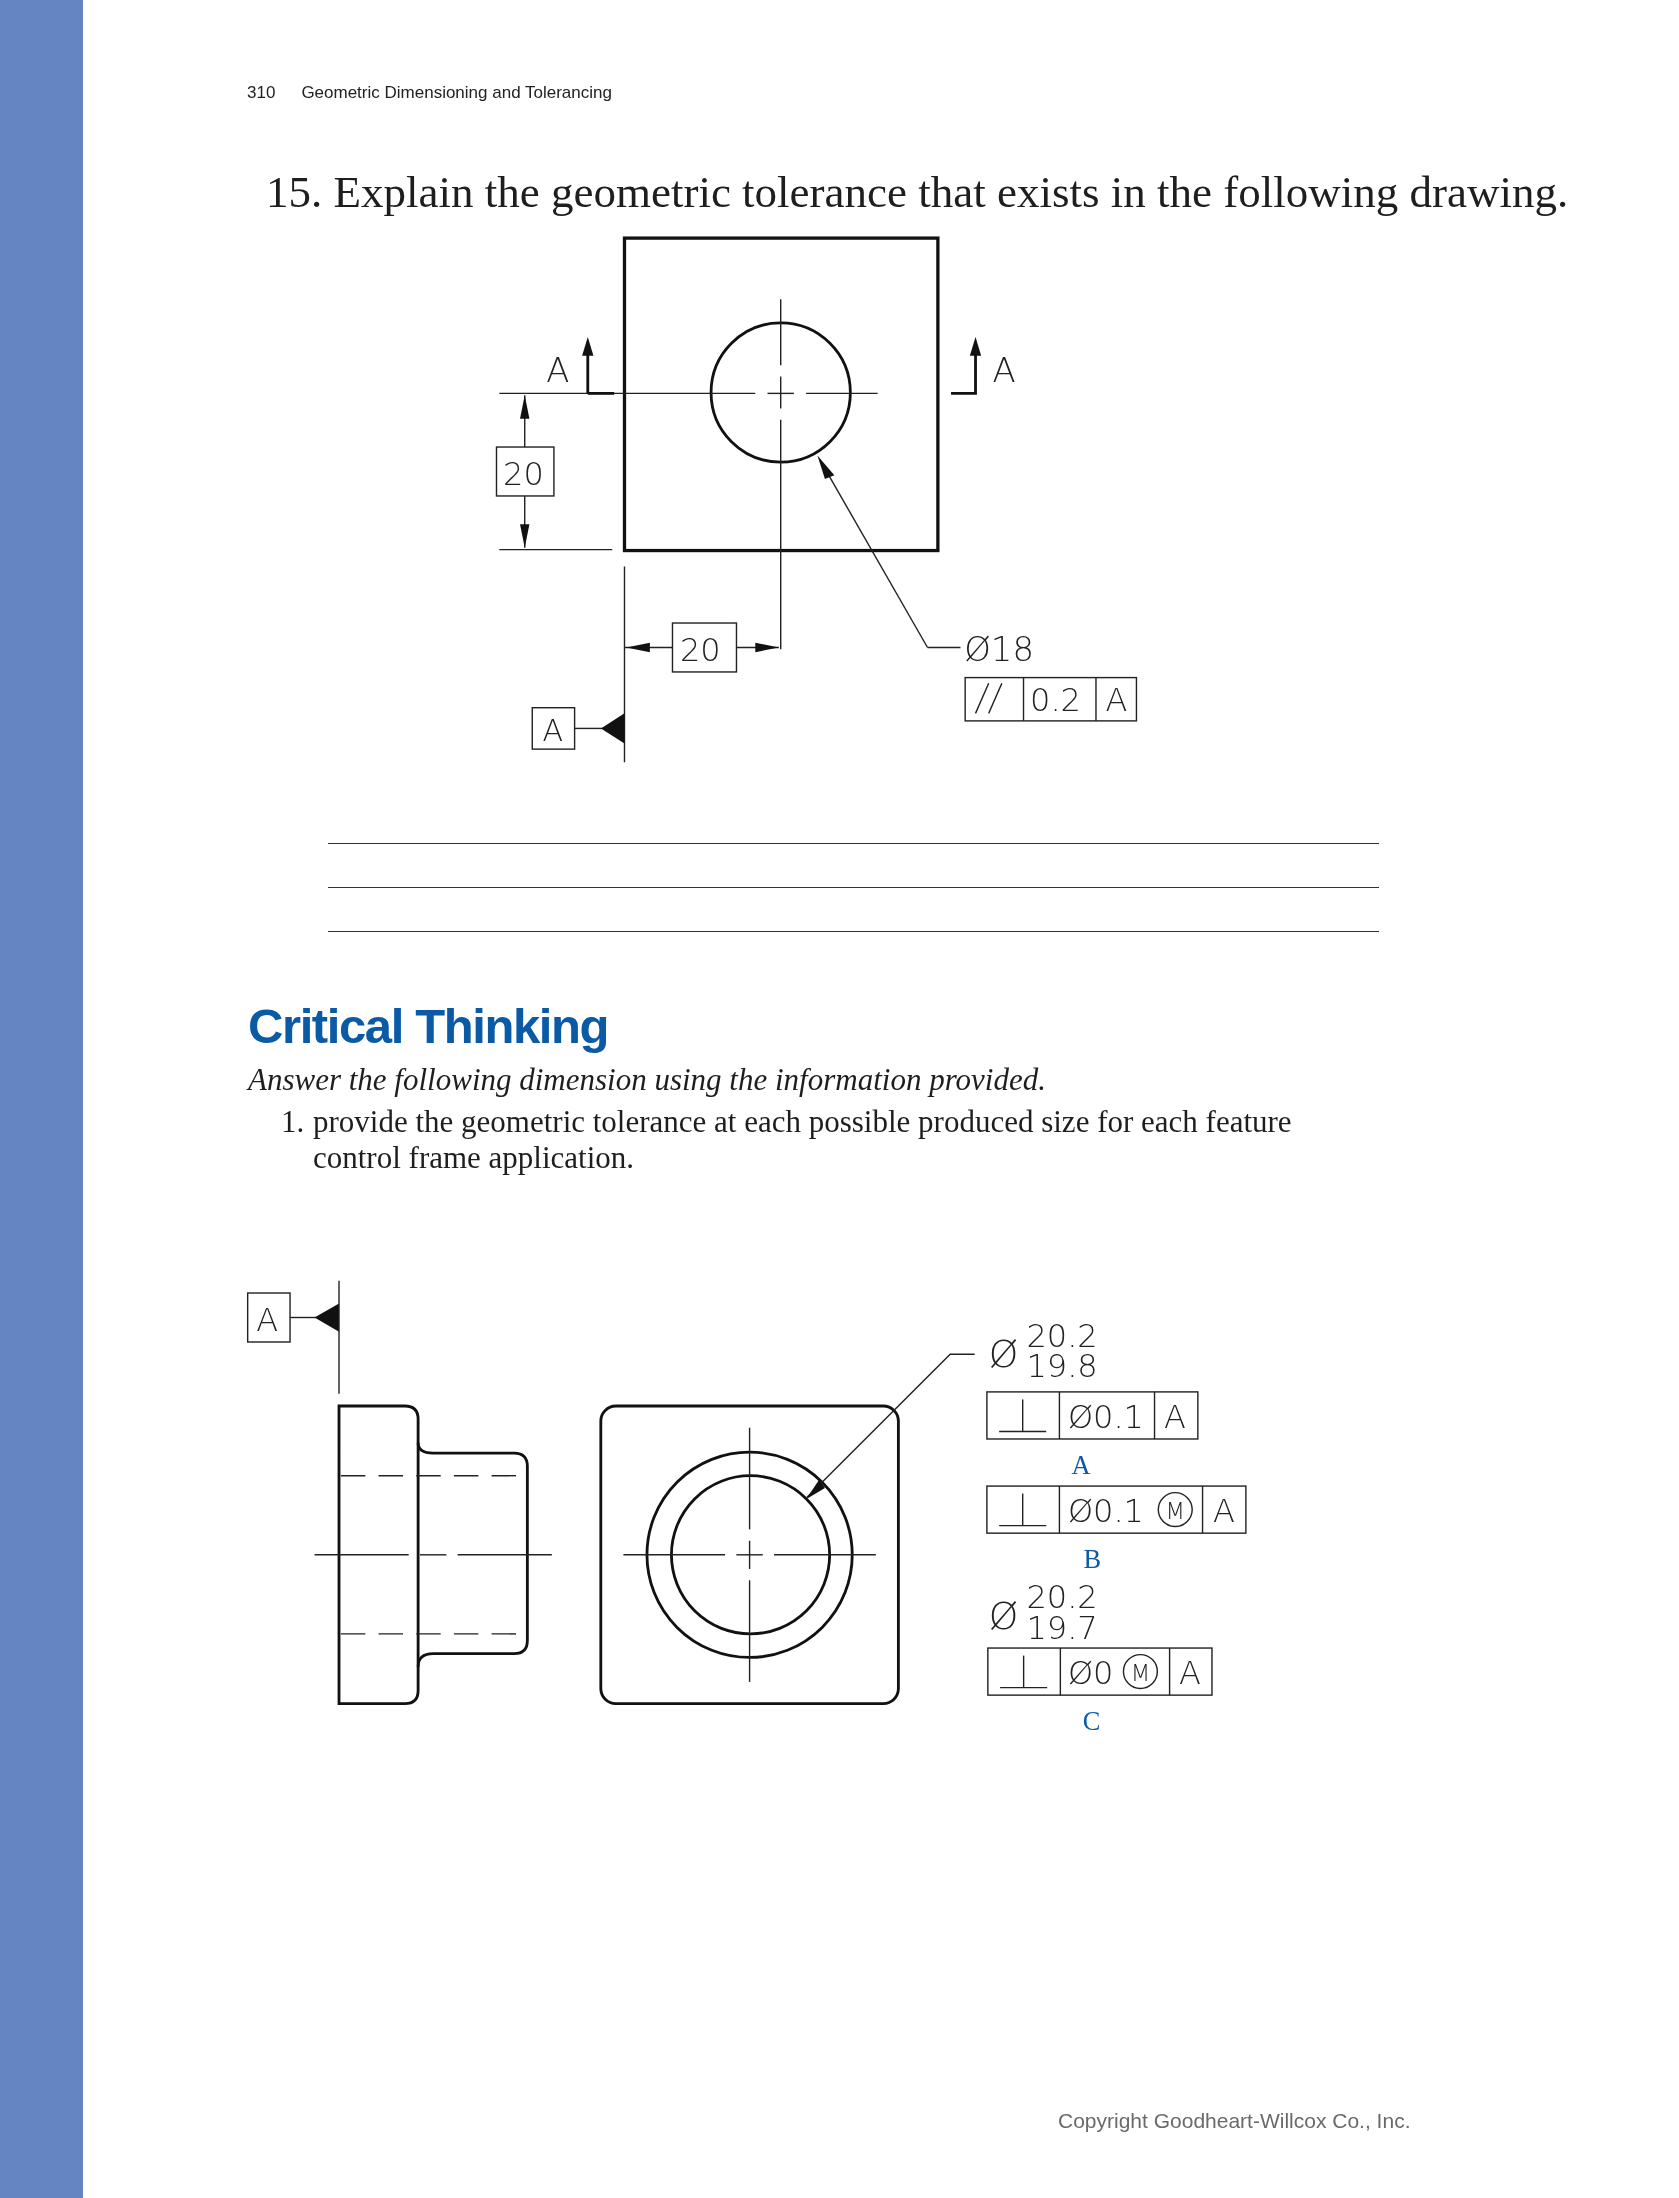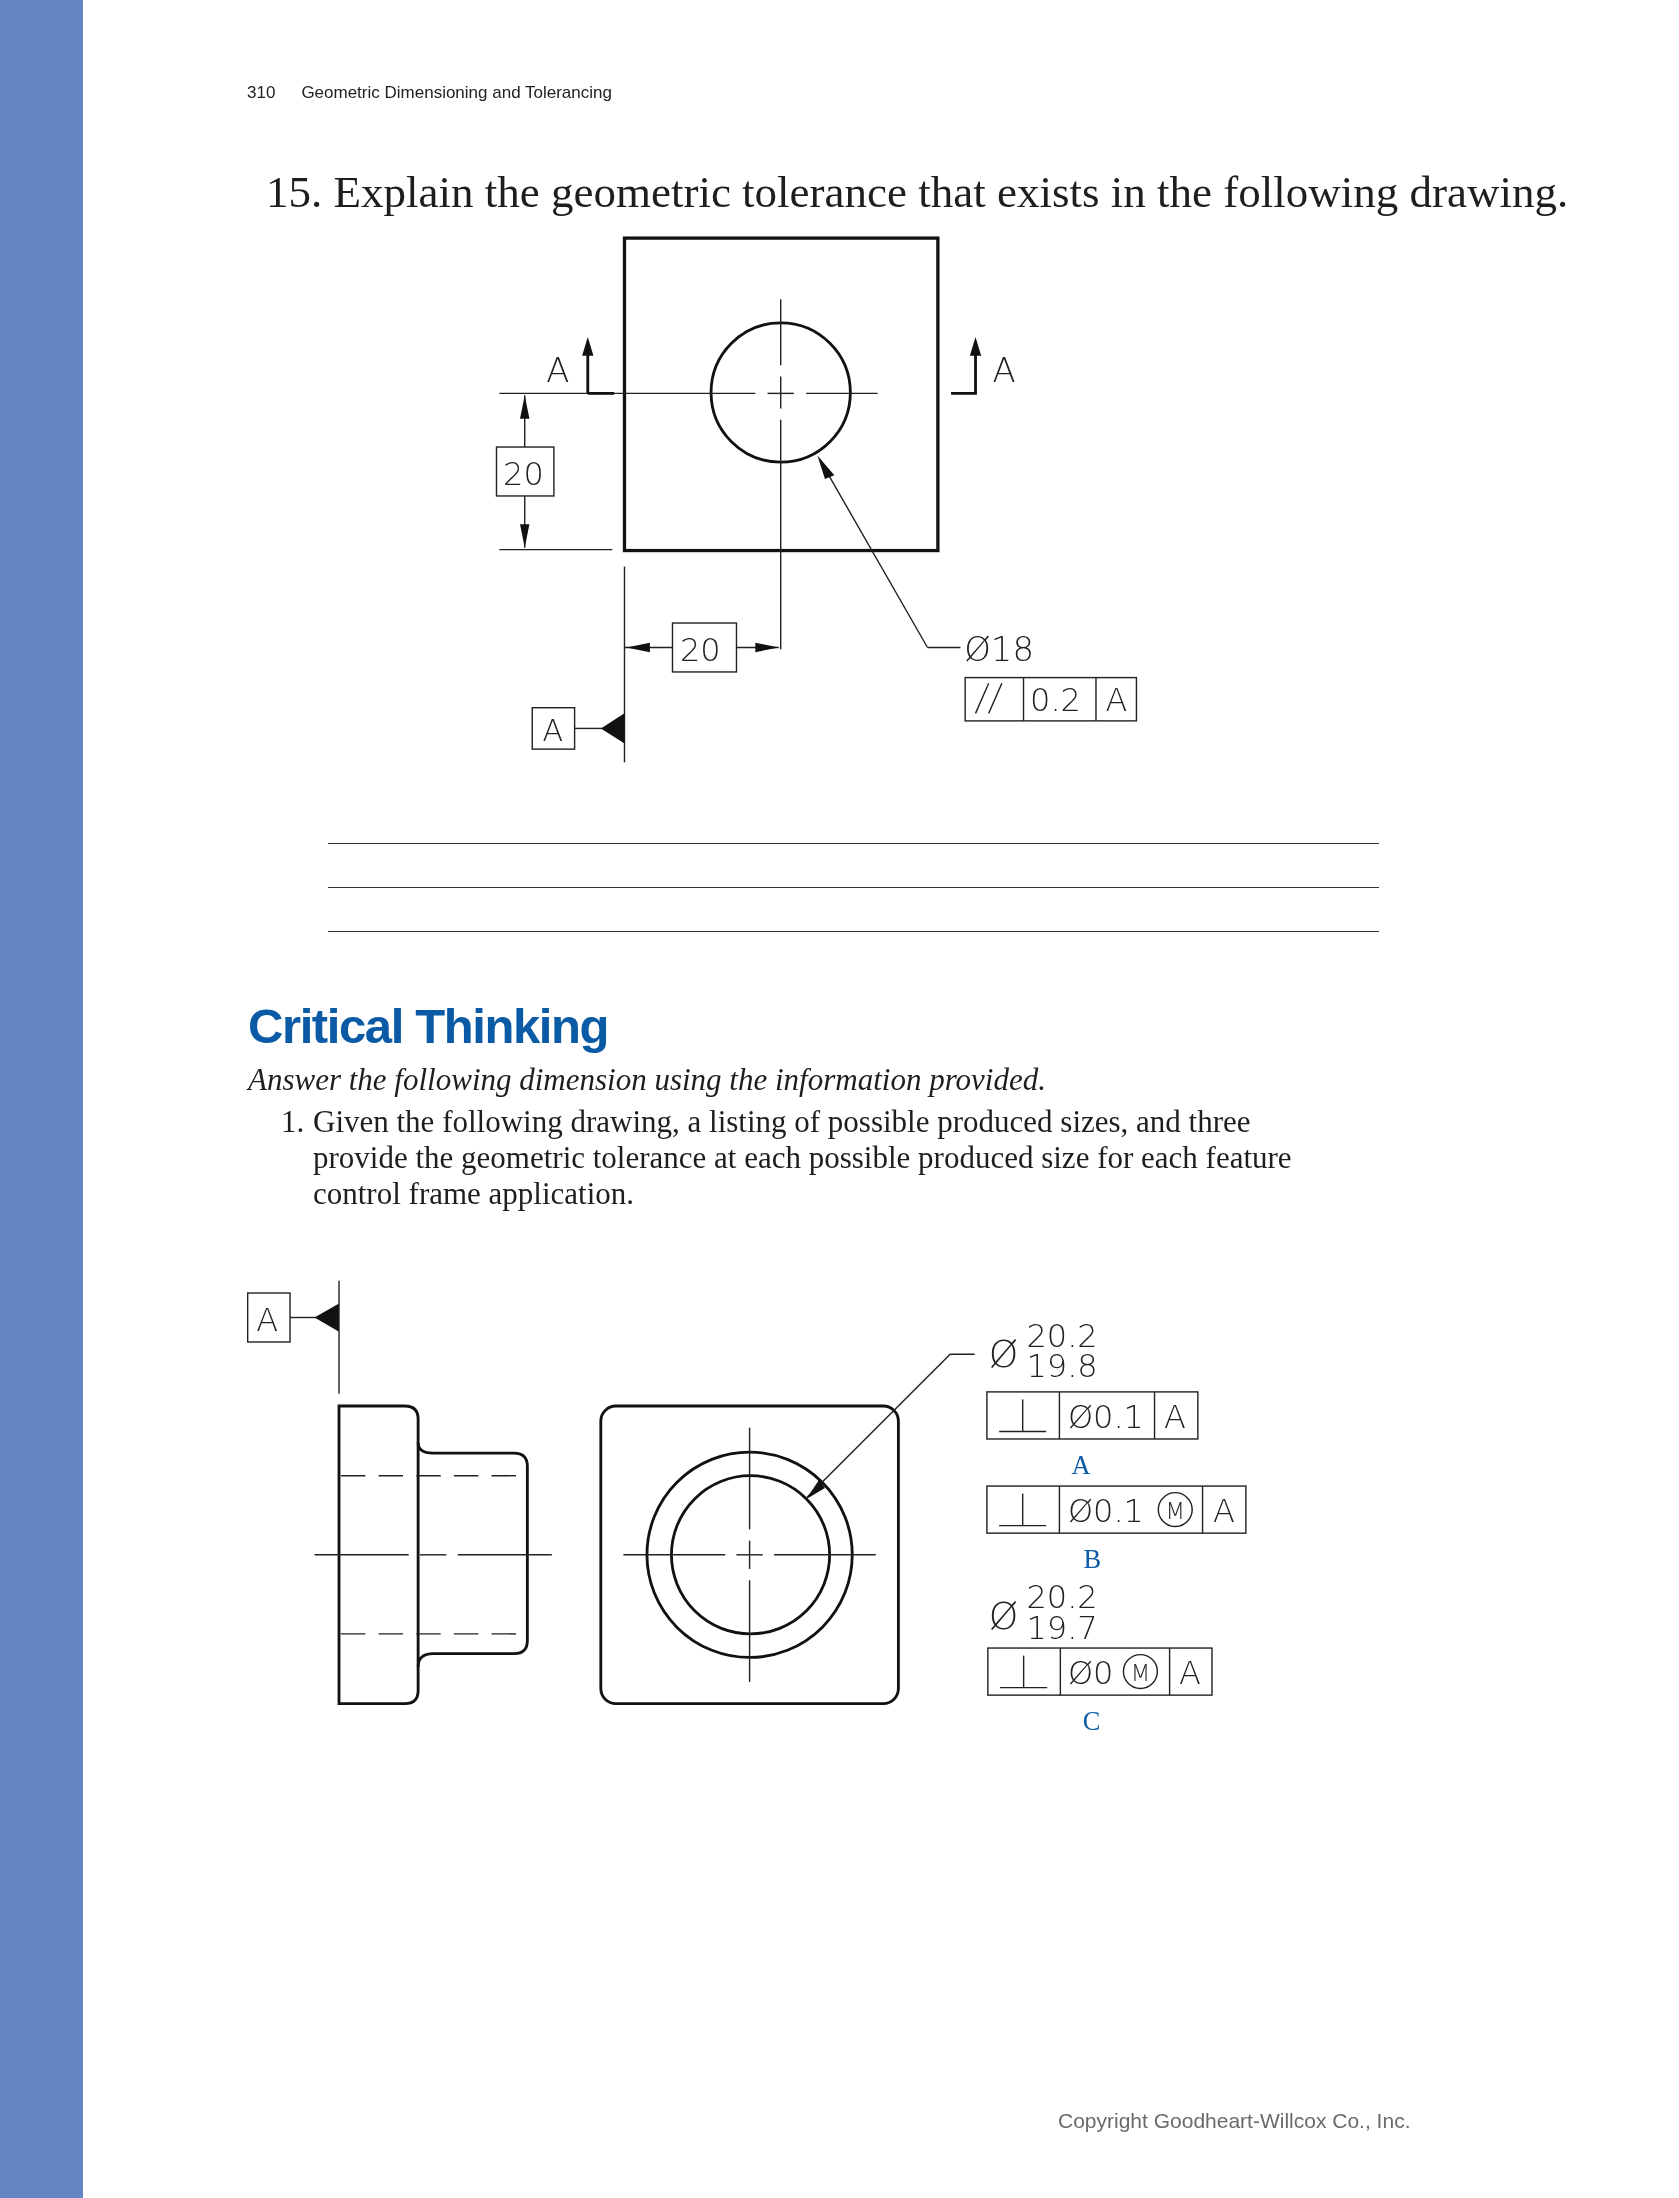--- a/index.html
+++ b/index.html
@@ -113,21 +113,20 @@
 <div class="answer-line" style="top:843px;"></div>
 <div class="answer-line" style="top:887px;"></div>
 <div class="answer-line" style="top:931px;"></div>
 
 <div class="section-title">Critical Thinking</div>
 <div class="section-intro serif">Answer the following dimension using the information provided.</div>
 
 <div class="ct-q1 serif">
   <span class="num">1.</span>
   <div class="body">
-    <span class="line">Given the following drawing, a listing of possible produced sizes, and three</span>
     <span class="line">provide the geometric tolerance at each possible produced size for each feature</span>
     <span class="line">control frame application.</span>
   </div>
 </div>
 
 <svg class="drawing" width="1680" height="2199" viewBox="0 0 1784 2335">
 
   <g>
     <rect x="263" y="1373" width="45" height="52" fill="none" stroke="#222" stroke-width="1.5"></rect>
     <line x1="308" y1="1399" x2="336" y2="1399" stroke="#222" stroke-width="1.5"></line>

